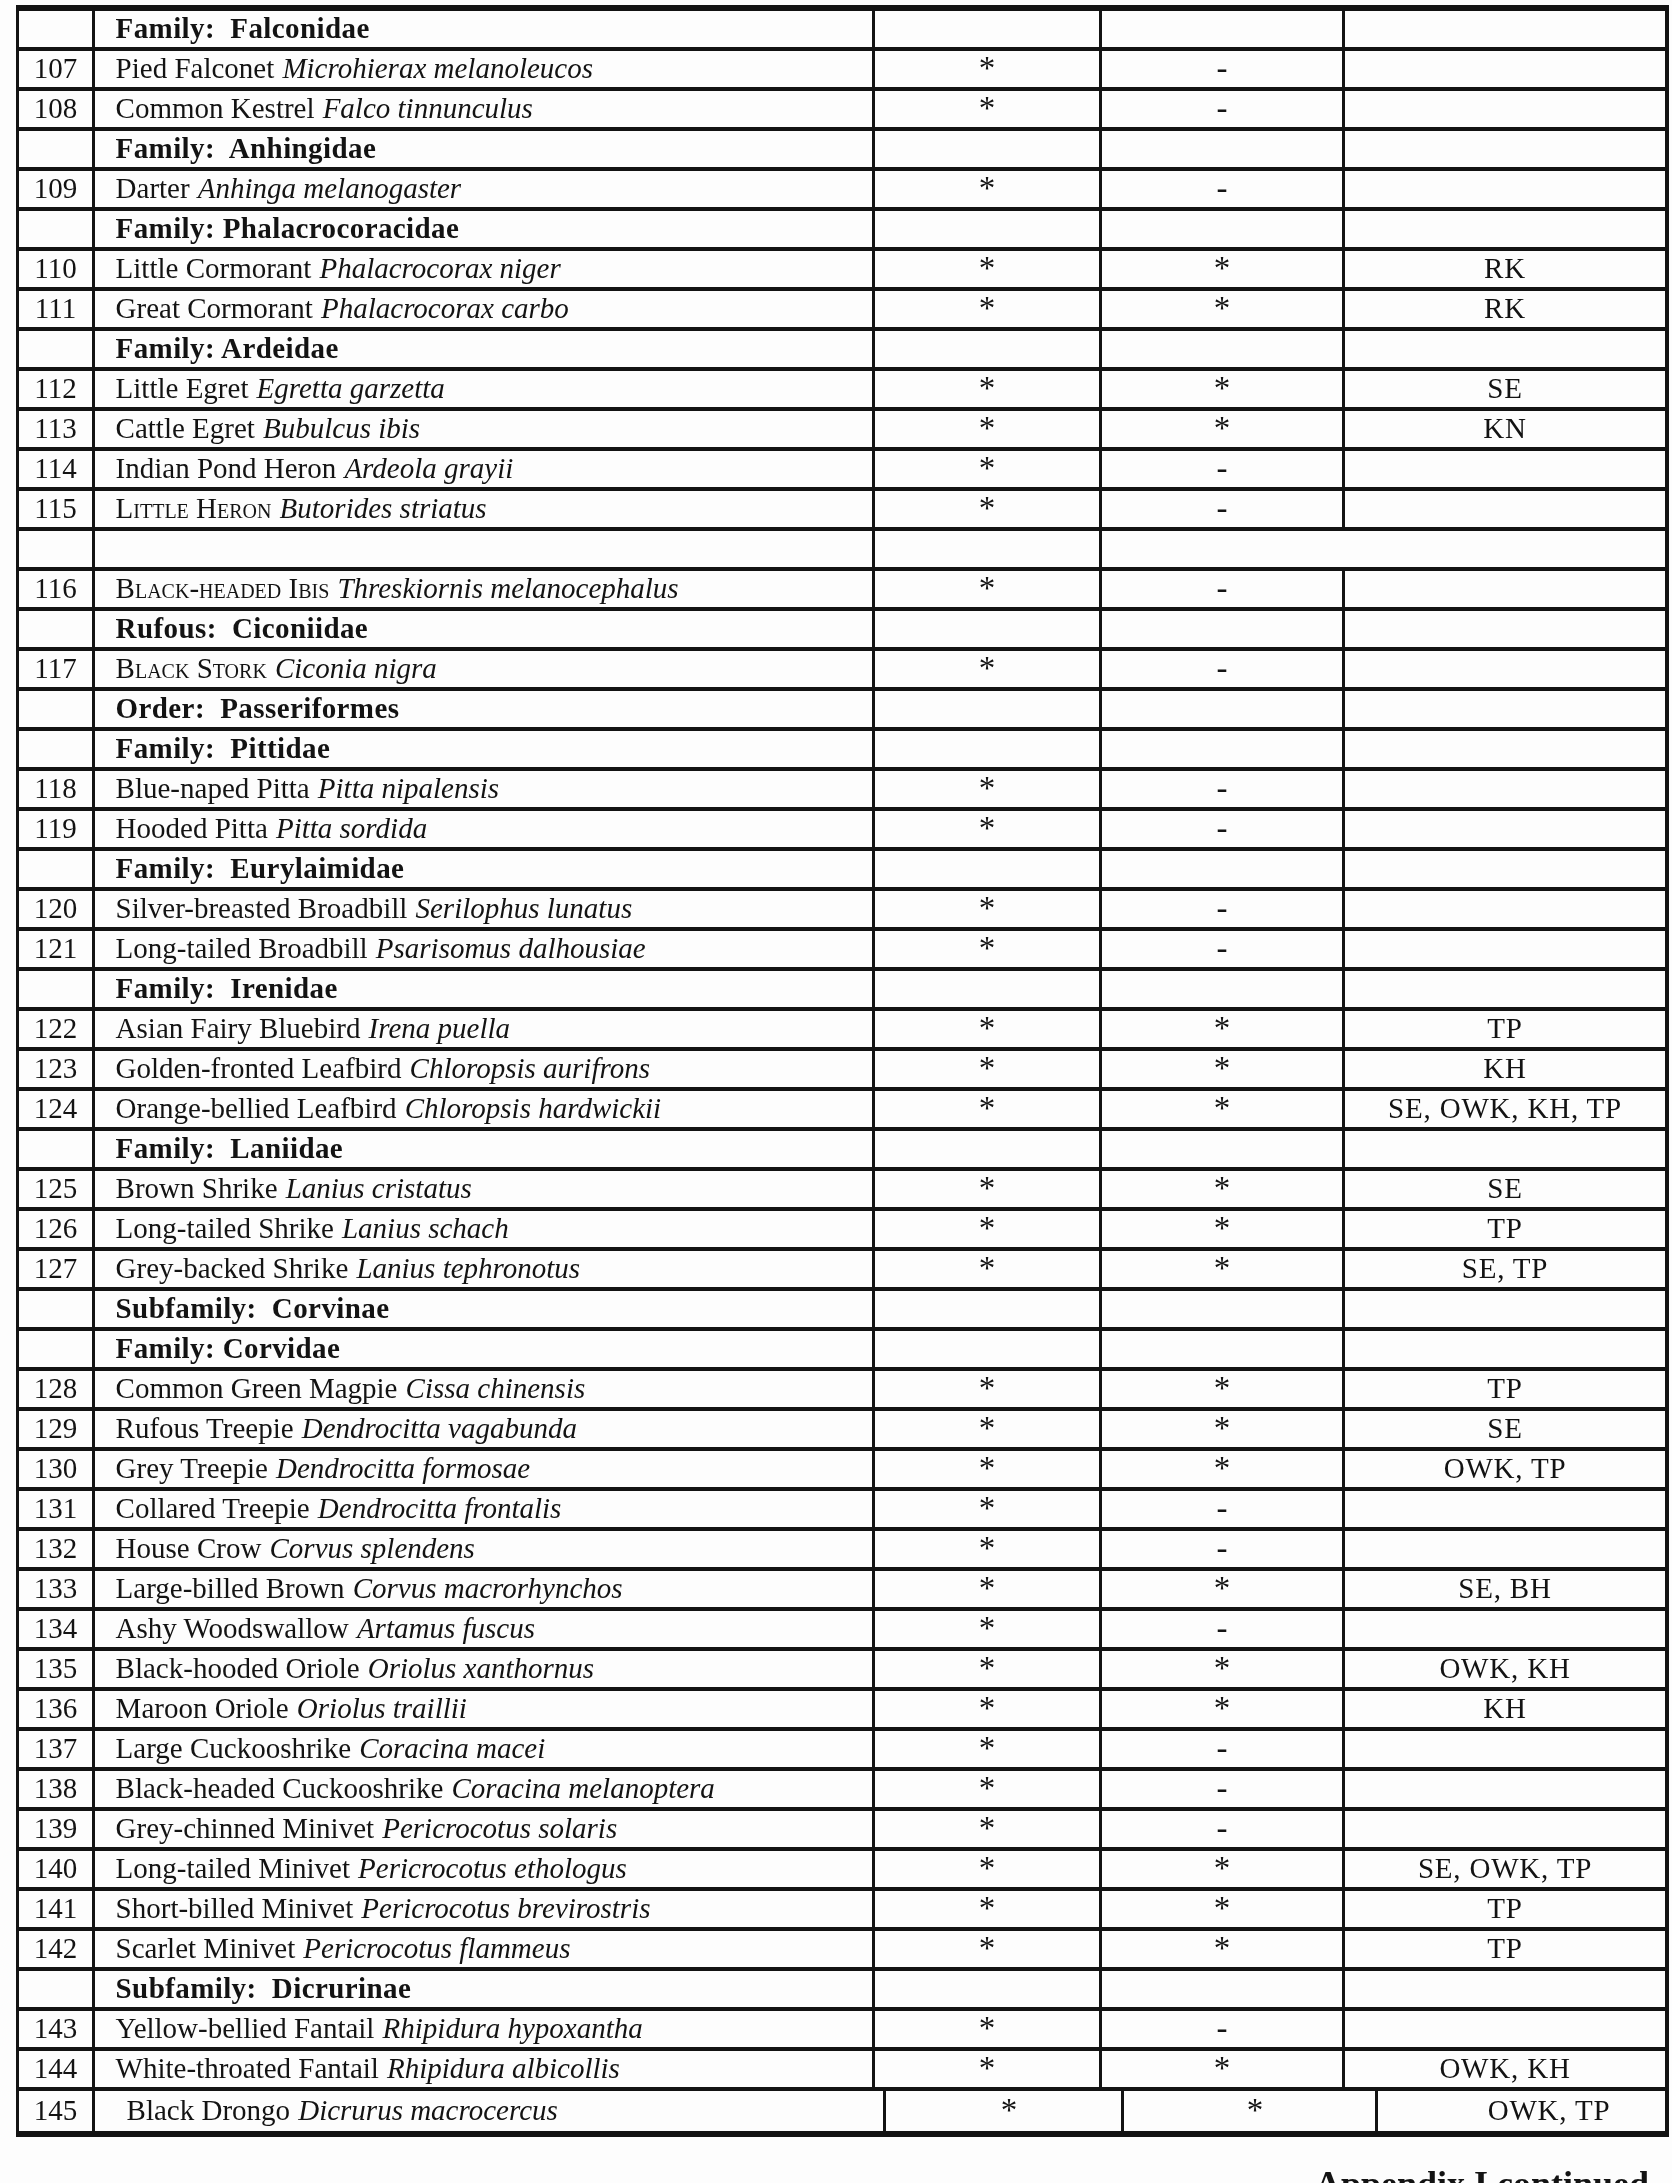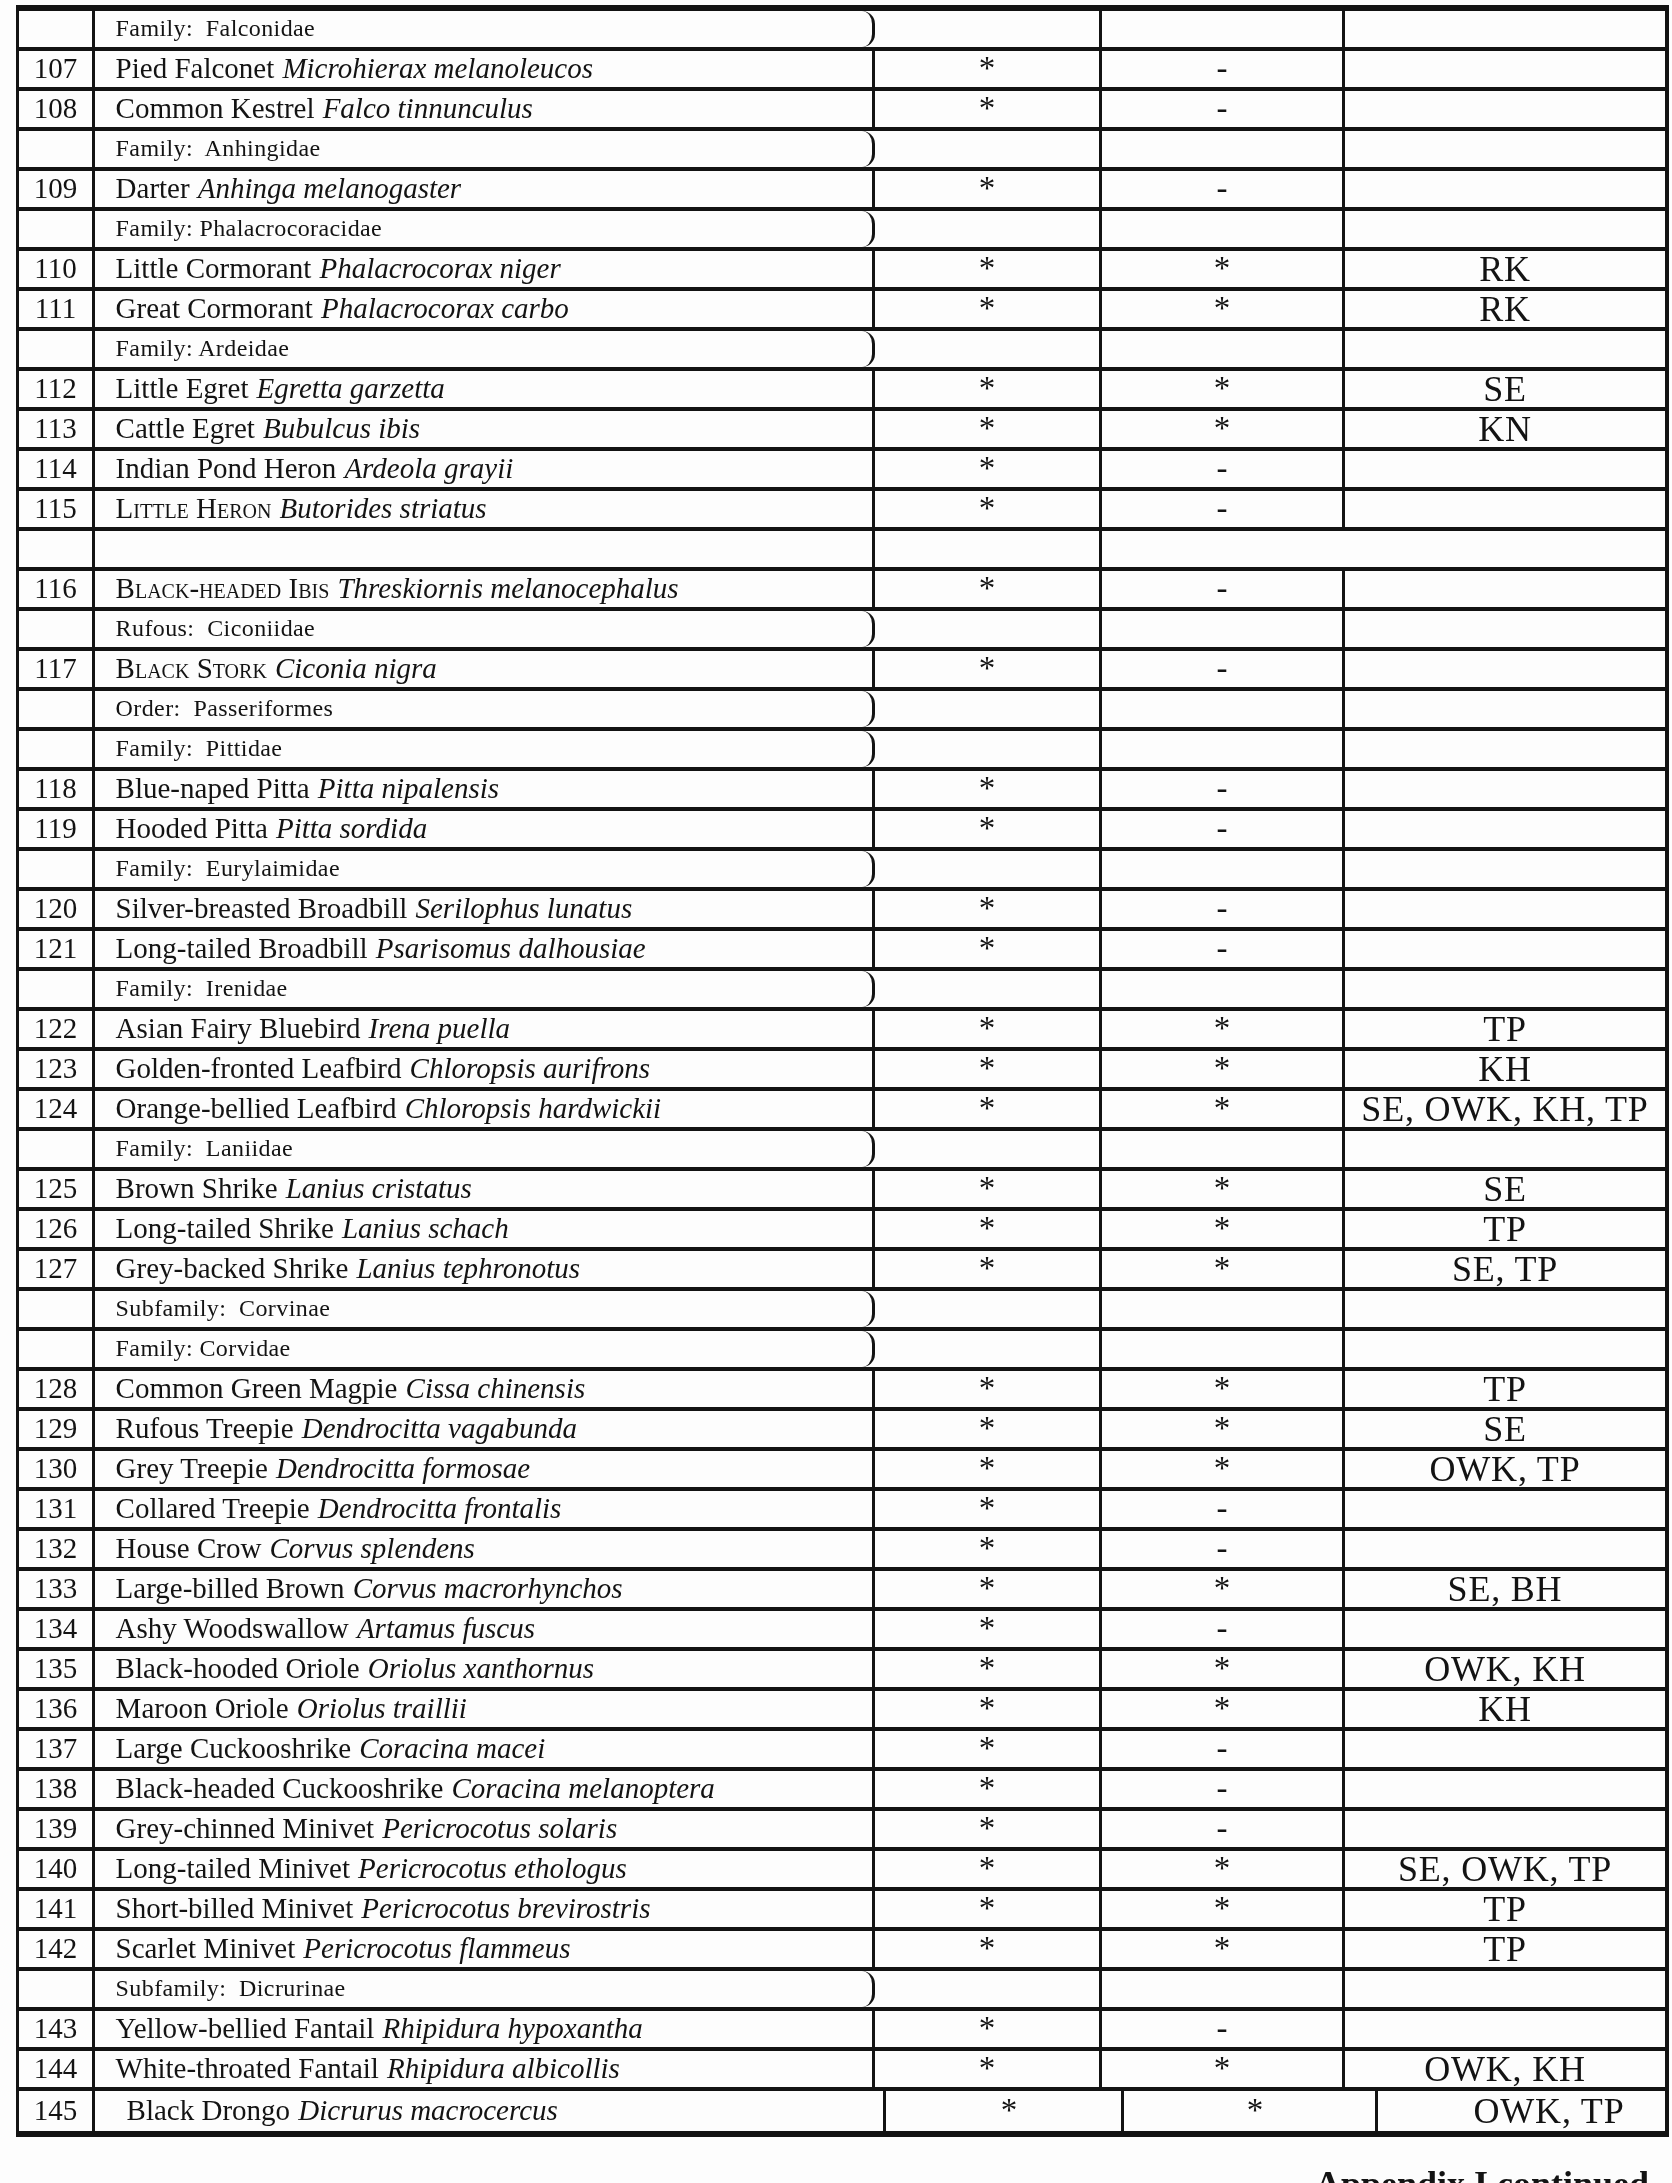--- a/index.html
+++ b/index.html
@@ -28,25 +28,25 @@
   .cell{
     display:flex;align-items:center;justify-content:center;
     border-right:3.2px solid #131313;
     box-sizing:border-box;
     font-size:29px;
     overflow:hidden;
     white-space:pre;
   }
   .cell:last-child{border-right:none;}
   .cell.name{justify-content:flex-start;padding-left:20.6px;}
-  .section .cell.name{font-weight:normal;font-size:24px;letter-spacing:0.4px;border-radius:13px;}
+  .section .cell.name{font-weight:bold;font-size:29px;letter-spacing:0.4px;}
   .sci{font-style:italic;margin-left:0.28em;}
   .sc{font-variant:small-caps;text-align:center;}
   .mark{font-size:33px;}
-  .sites{font-size:36px;letter-spacing:0.8px;}
+  .sites{font-size:29px;letter-spacing:0.8px;}
   .footer{
     position:absolute;top:2163px;right:24px;
     font-weight:bold;font-size:36px;
     white-space:pre;
   }
 </style>
 </head>
 <body>
 
 <div class="page">

